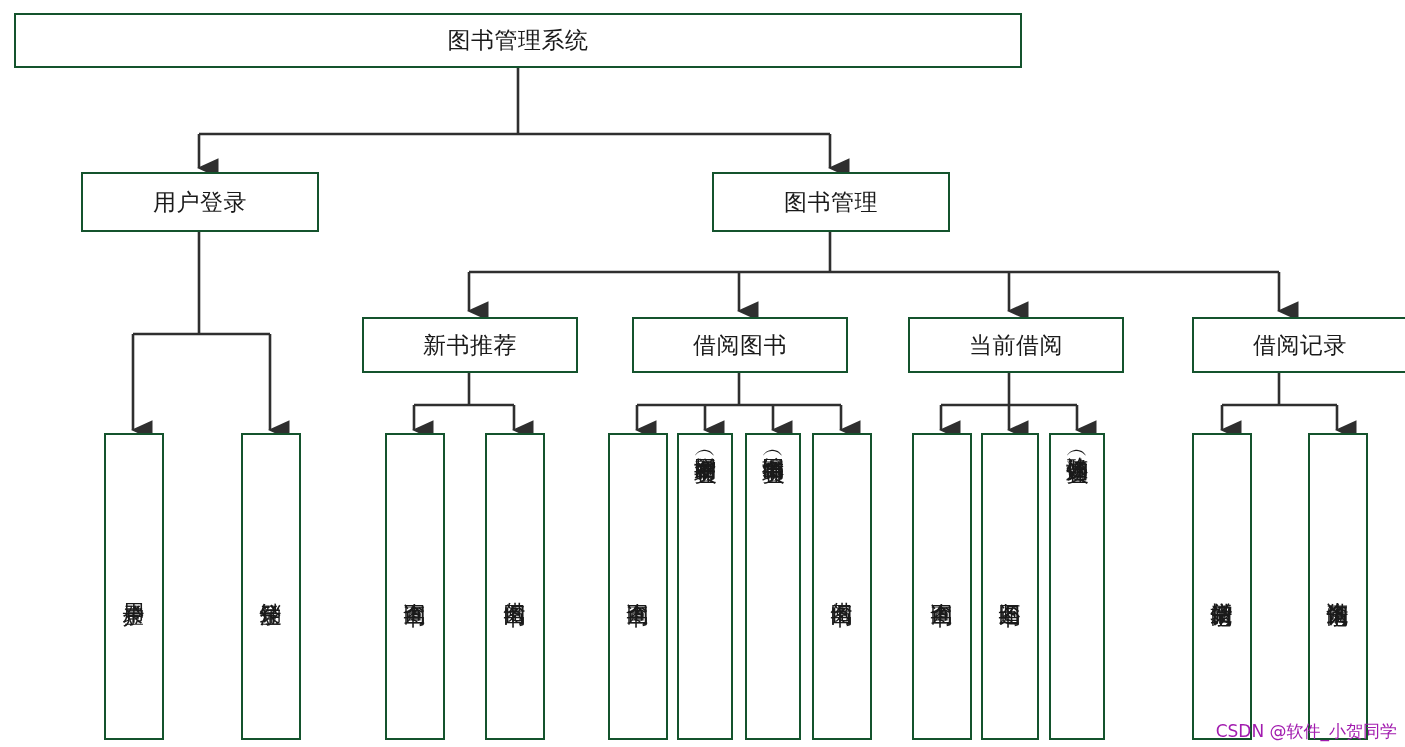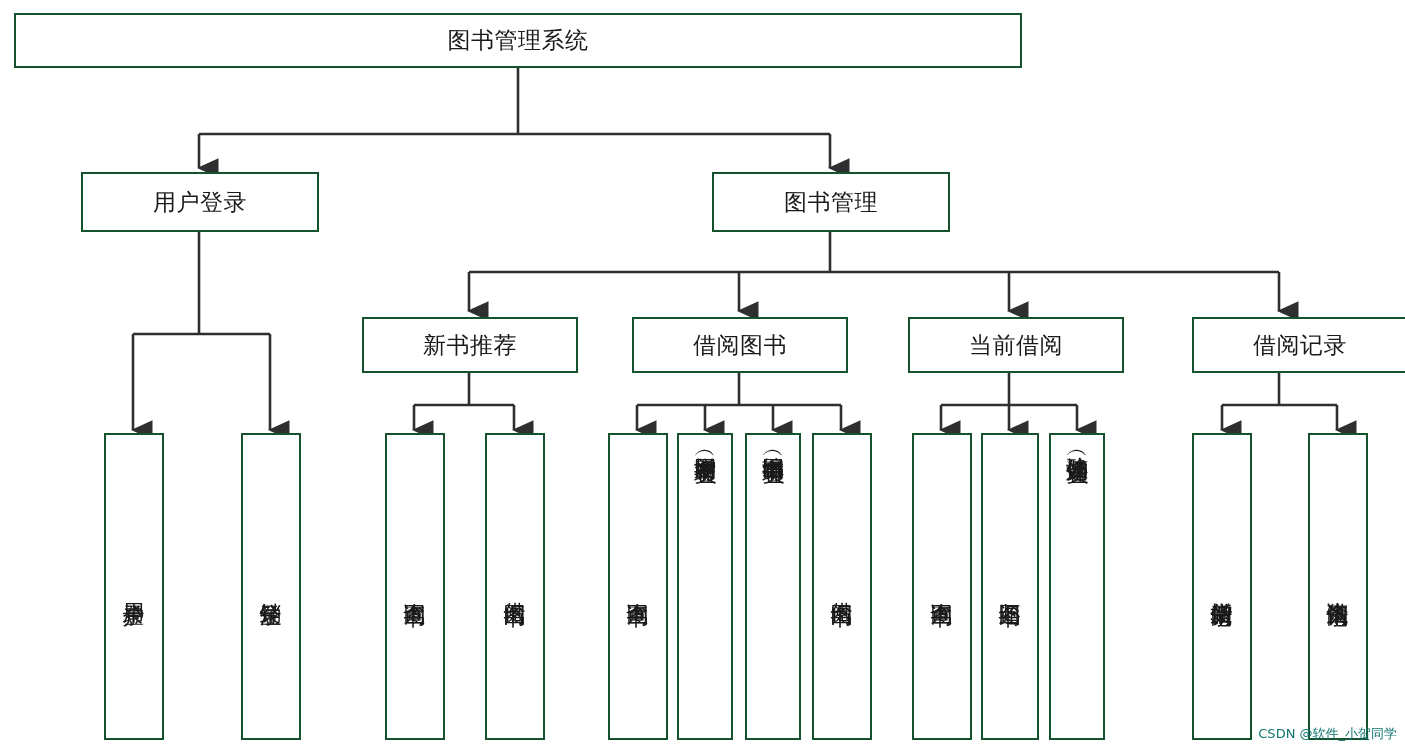--- a/index.html
+++ b/index.html
@@ -69,22 +69,22 @@
   .node.vert.long {
     align-items: flex-start;
   }
   .node.vert.long .label {
     line-height: 1.30;
   }
   #watermark {
     position: absolute;
     right: 8px;
     bottom: 4px;
-    font-size: 13px;
-    color: #0f766e;
+    font-size: 17px;
+    color: #a21caf;
     z-index: 5;
     white-space: nowrap;
     pointer-events: none;
   }
 </style>
 </head>
 <body>
 
 <div id="diagram-root">
 

